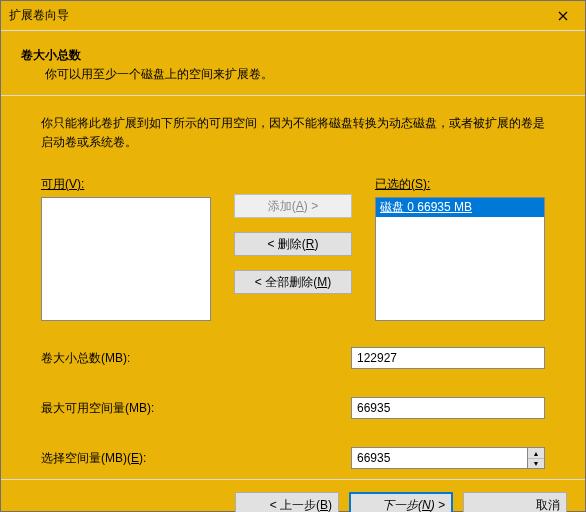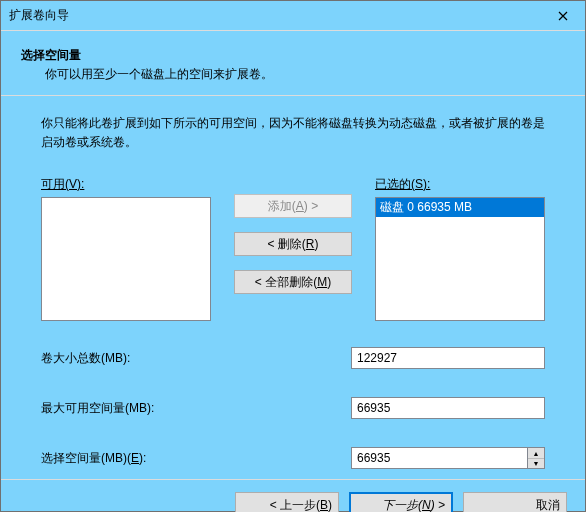--- a/index.html
+++ b/index.html
@@ -9,21 +9,21 @@
     font-size: 12px;
     background: #fff;
     color: #000;
   }
   .window {
     width: 586px;
     height: 512px;
     border: 1px solid #707070;
     display: flex;
     flex-direction: column;
-    background: #7dd3fc;
+    background: #eab308;
   }
   .titlebar {
     height: 30px;
     display: flex;
     align-items: center;
     justify-content: space-between;
     border-bottom: 1px solid #dcdcdc;
     padding-left: 8px;
   }
   .titlebar .title { font-size: 12px; }
@@ -72,20 +72,21 @@
     overflow: auto;
     font-size: 12px;
   }
   .listbox .item {
     padding: 1px 4px;
     white-space: nowrap;
   }
   .listbox .item.selected {
     background: #0078d7;
     color: #fff;
+    text-decoration: underline;
   }
   .btn-col {
     flex: 1;
     display: flex;
     flex-direction: column;
     align-items: center;
     gap: 14px;
     padding: 18px 18px 0 18px;
   }
   .wbtn {
@@ -173,21 +174,21 @@
   <div class="titlebar">
     <span class="title">扩展卷向导</span>
     <div class="close">
       <svg width="10" height="10" viewBox="0 0 10 10">
           <path d="M1 1 L9 9 M9 1 L1 9" stroke="currentColor" stroke-width="1.2"></path>
         </svg>
     </div>
   </div>
 
   <div class="header-section">
-    <div class="header-title">选择空间量</div>
+    <div class="header-title">卷大小总数</div>
     <div class="header-sub">你可以用至少一个磁盘上的空间来扩展卷。</div>
   </div>
 
   <hr class="divider">
 
   <div class="content">
     <div class="info-text">你只能将此卷扩展到如下所示的可用空间，因为不能将磁盘转换为动态磁盘，或者被扩展的卷是启动卷或系统卷。</div>
 
     <div class="lists-row">
       <div class="list-col">

